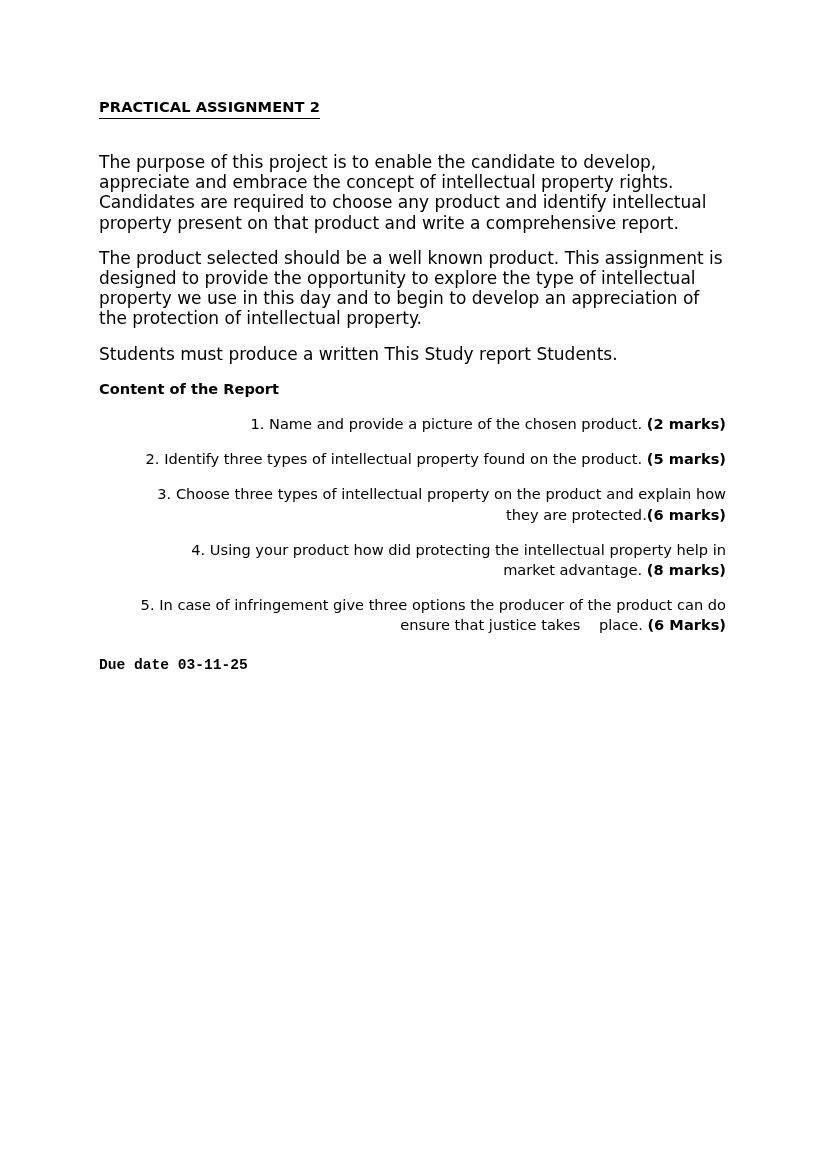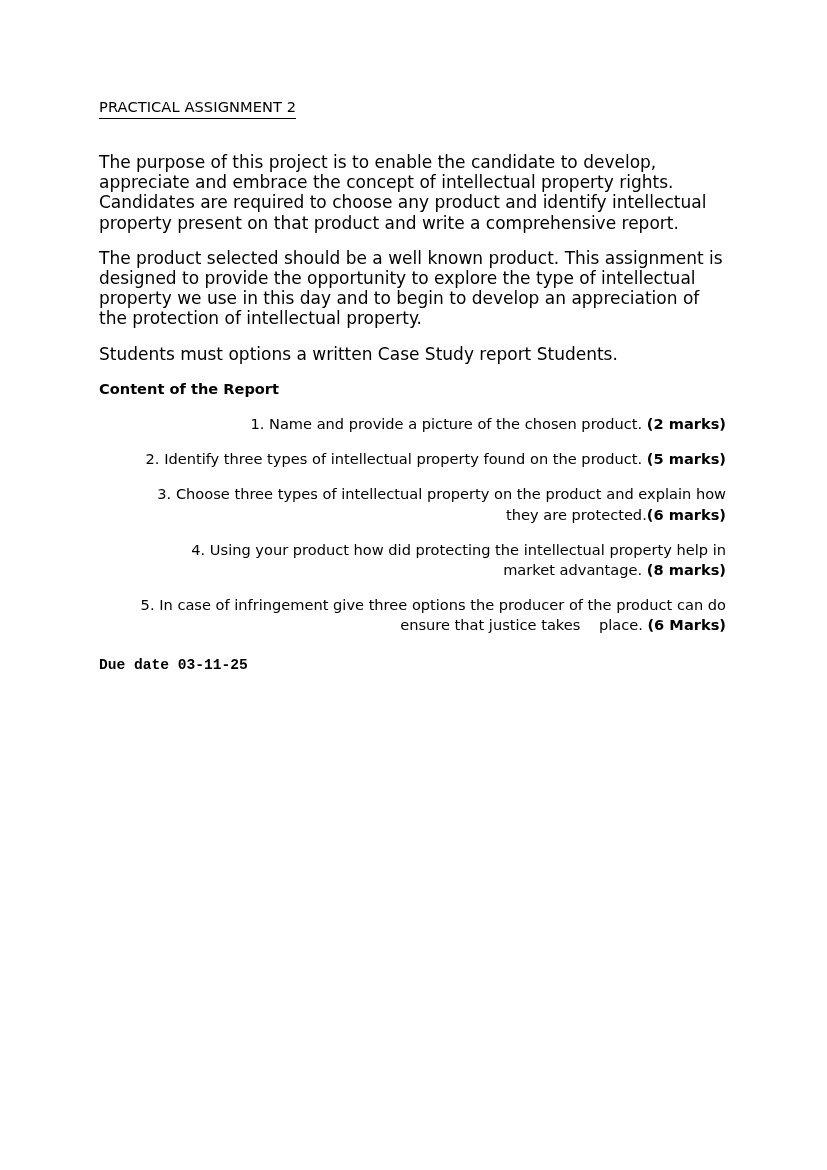--- a/index.html
+++ b/index.html
@@ -23,21 +23,21 @@
   }
   .content {
     position: absolute;
     left: 99px;
     top: 97px;
     width: 627px;
   }
 
   .doc-title {
     font-size: 14.6px;
-    font-weight: normal;
+    font-weight: bold;
     line-height: 20px;
     letter-spacing: 0.1px;
     margin: 0 0 17px 0;
     display: inline-block;
     border-bottom: 1.6px solid #000;
     padding-bottom: 1px;
   }
   .title-row { margin: 0 0 16px 0; }
 
   p.para {
@@ -85,21 +85,21 @@
   <div class="content">
 
     <div class="title-row">
       <span class="doc-title">PRACTICAL ASSIGNMENT 2 </span>
     </div>
 
     <p class="para">The purpose of this project is to enable the candidate to develop, appreciate and embrace the concept of intellectual property rights. Candidates are required to choose any product and identify intellectual property present on that product and write a comprehensive report.</p>
 
     <p class="para">The product selected should be a well known product. This assignment is designed to provide the opportunity to explore the type of intellectual property we use in this day and to begin to develop an appreciation of the protection of intellectual property.</p>
 
-    <p class="para">Students must options a written Case Study report Students.</p>
+    <p class="para">Students must produce a written This Study report Students.</p>
 
     <div class="section-heading">Content of the Report</div>
 
     <div class="list-item indent-1"><span>1.</span><span> Name and provide a picture of the chosen product. </span><span class="marks">(2 marks)</span></div>
 
     <div class="list-item indent-1"><span>2.</span><span> Identify three types of intellectual property found on the product. </span><span class="marks">(5 marks)</span></div>
 
     <div class="list-item indent-2"><span>3.</span><span> Choose three types of intellectual property on the product and explain how they are protected.</span><span class="marks">(6 marks)</span></div>
 
     <div class="list-item indent-2"><span>4.</span><span> Using your product how did protecting the intellectual property help in market advantage. </span><span class="marks">(8 marks)</span></div>

